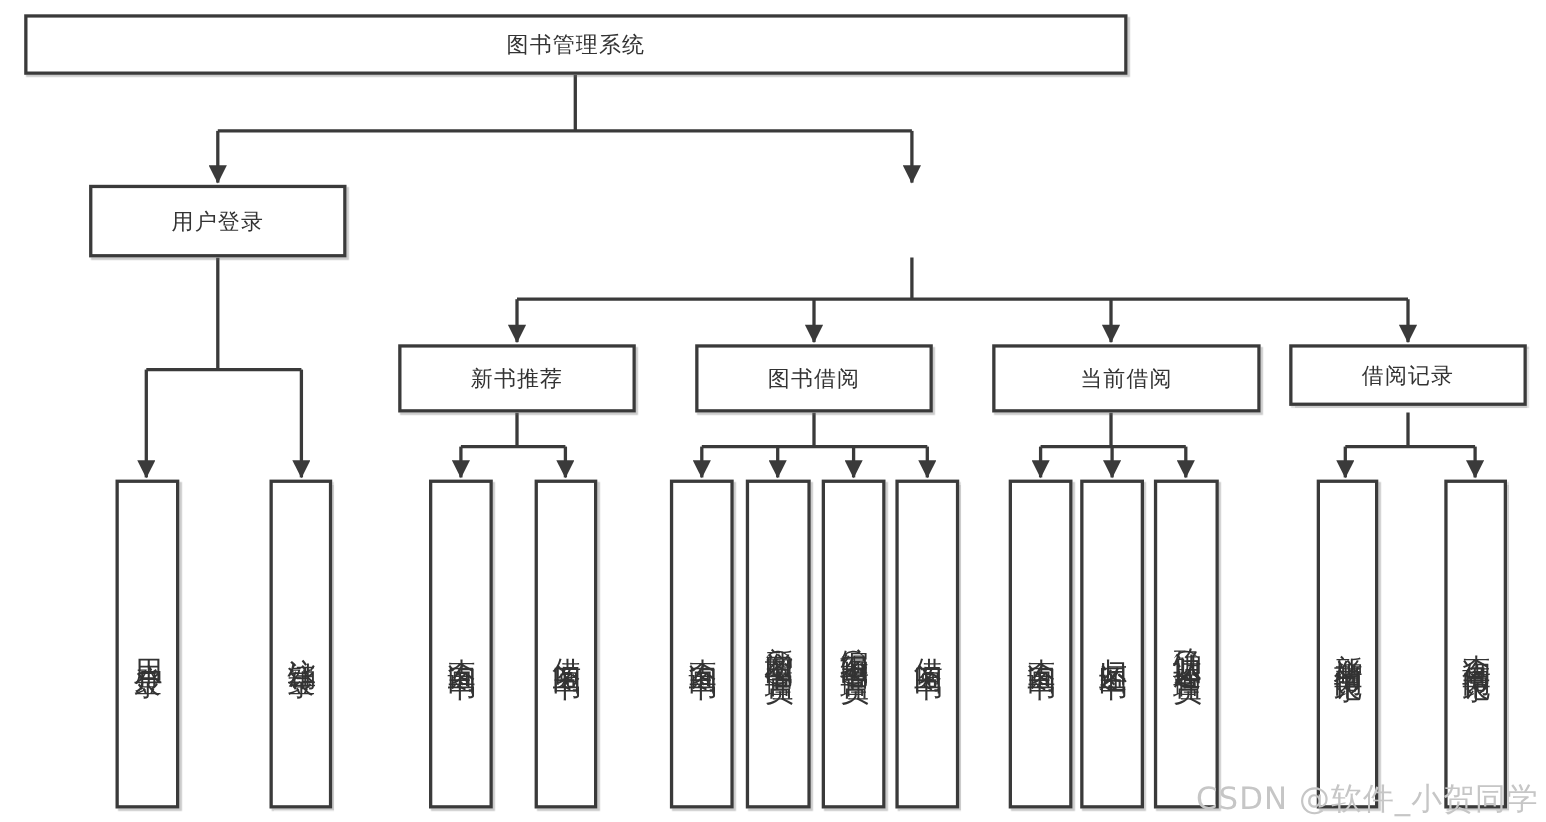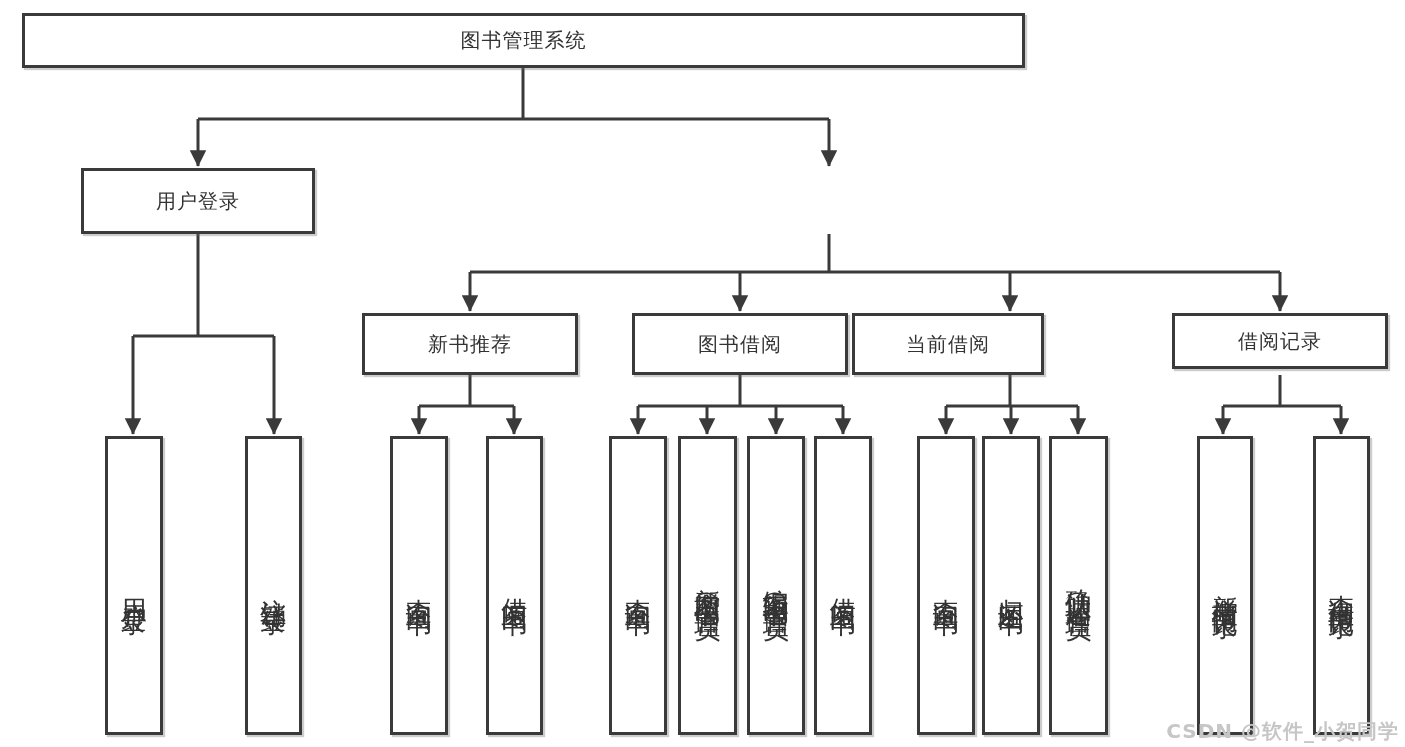--- a/index.html
+++ b/index.html
@@ -25,25 +25,24 @@
   .vnode .vtext {
     writing-mode:vertical-rl;
     text-orientation:mixed;
     font-size:26px;
     line-height:1.1;
     letter-spacing:4px;
   }
   .watermark {
     position:absolute;
     right:6px; bottom:2px;
-    font-size:20px;
+    font-size:28px;
     color:#c6c6c6;
     letter-spacing:1px;
     white-space:nowrap;
-    font-weight:bold;
   }
 </style>
 </head>
 <body>
 
 <div class="stage">
 
   <svg class="wires" viewBox="0 0 1405 747" xmlns="http://www.w3.org/2000/svg">
     <defs>
       <marker id="ah" viewBox="0 0 10 10" refX="9.5" refY="5" markerWidth="8" markerHeight="5.5" orient="auto">
@@ -88,21 +87,21 @@
   <div class="node hnode" style="left:81px;top:168px;width:234px;height:66px">
     <span>用户登录</span>
   </div>
 
   <div class="node hnode" style="left:632px;top:313px;width:216px;height:62px">
     <span>图书借阅</span>
   </div>
   <div class="node hnode" style="left:362px;top:313px;width:216px;height:62px">
     <span>新书推荐</span>
   </div>
-  <div class="node hnode" style="left:852px;top:313px;width:192px;height:62px">
+  <div class="node hnode" style="left:902px;top:313px;width:244px;height:62px">
     <span>当前借阅</span>
   </div>
   <div class="node hnode" style="left:1172px;top:313px;width:216px;height:56px">
     <span>借阅记录</span>
   </div>
 
   <div class="node vnode" style="left:105px;top:436px;width:58px;height:299px">
     <span class="vtext">用户登录</span>
   </div>
   <div class="node vnode" style="left:245px;top:436px;width:57px;height:299px">

